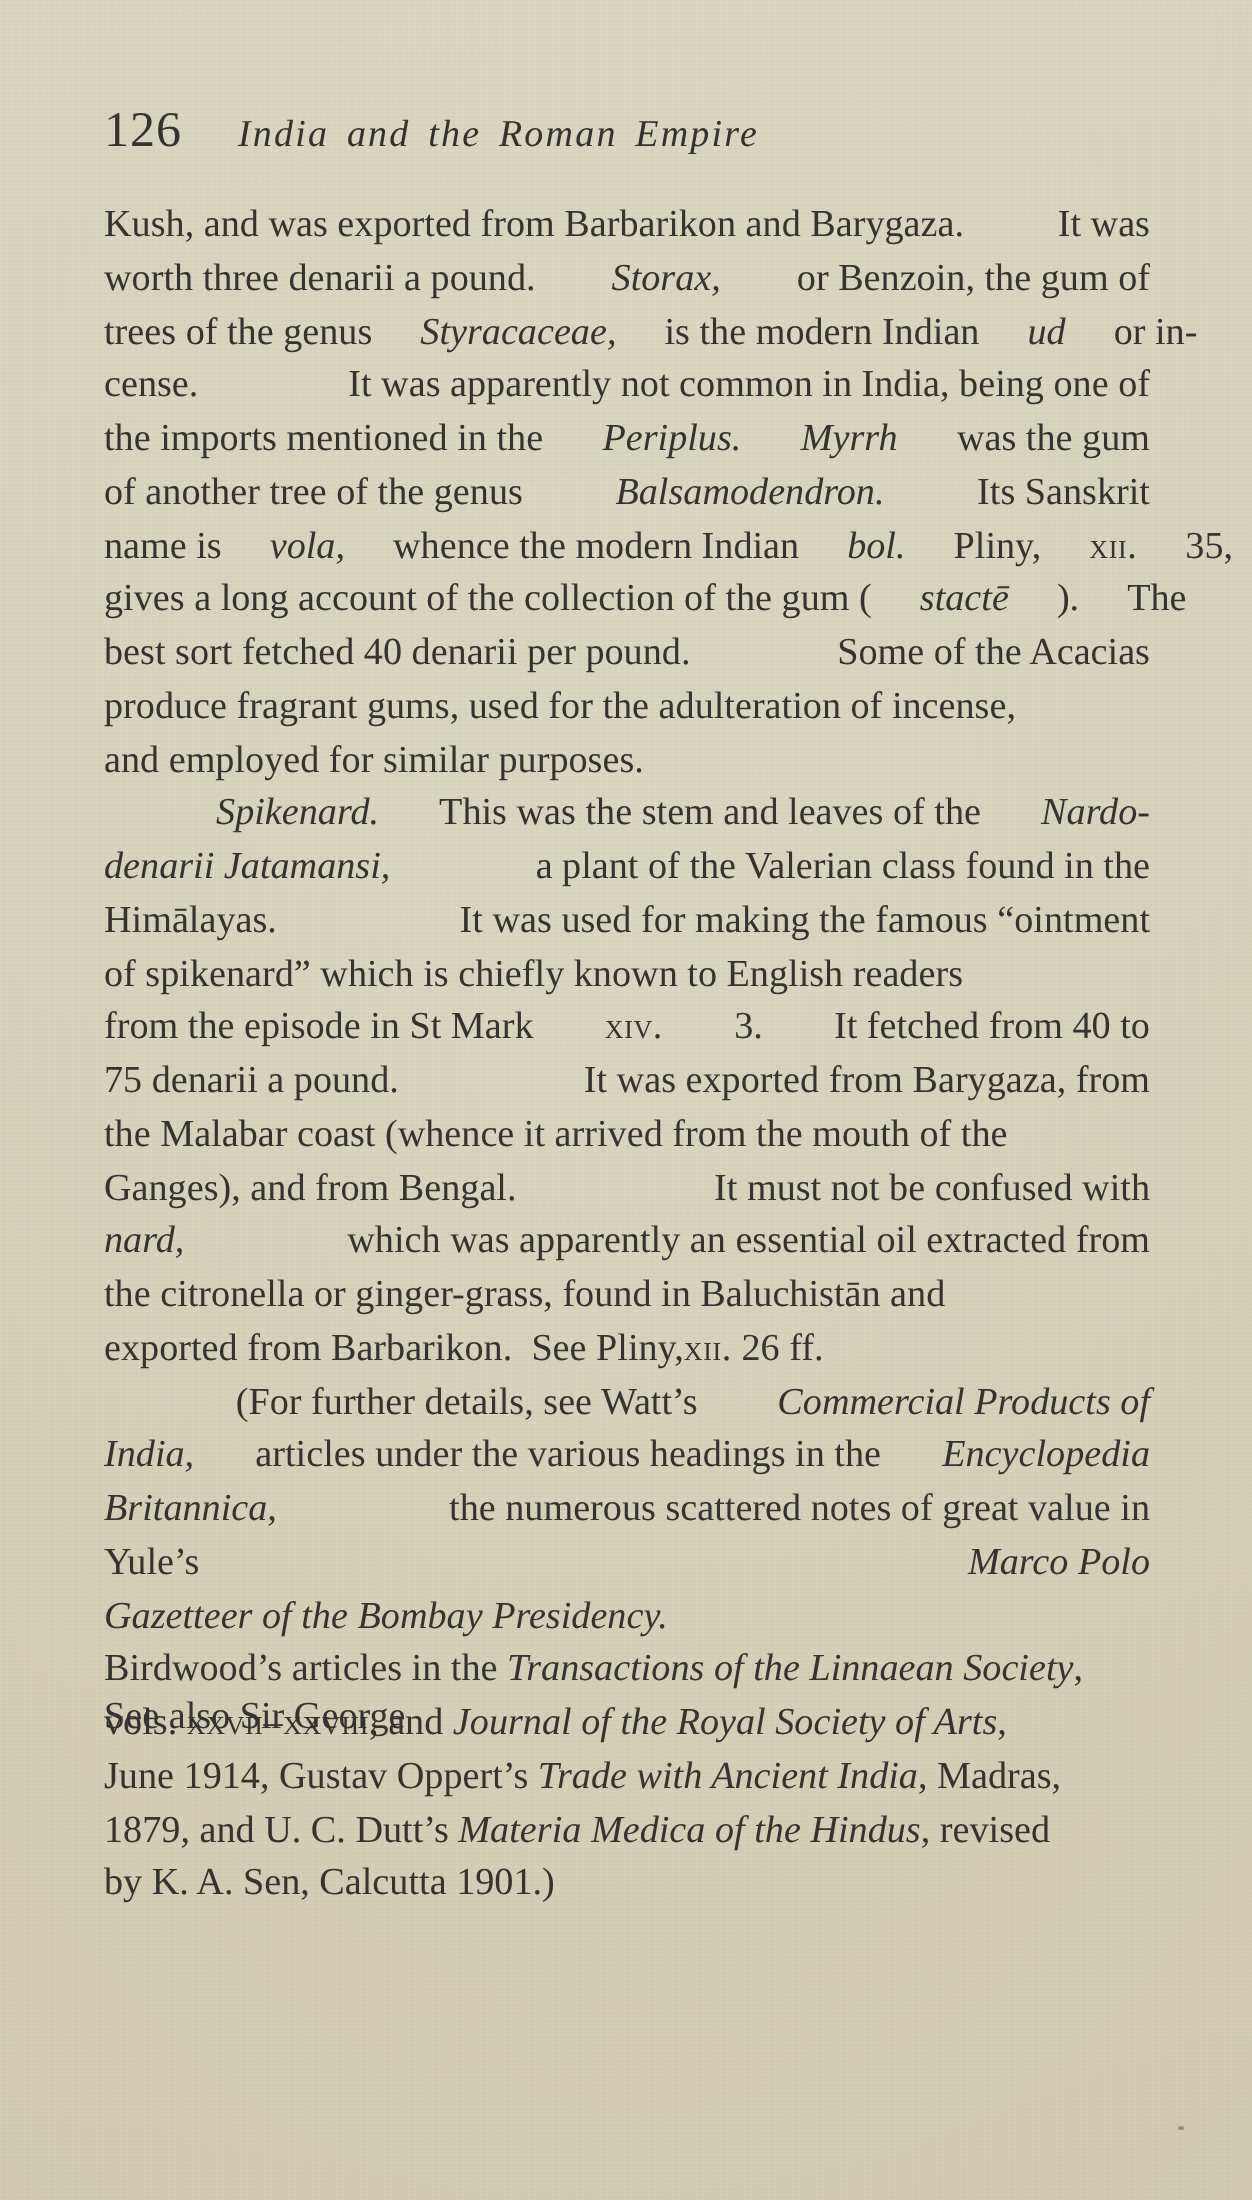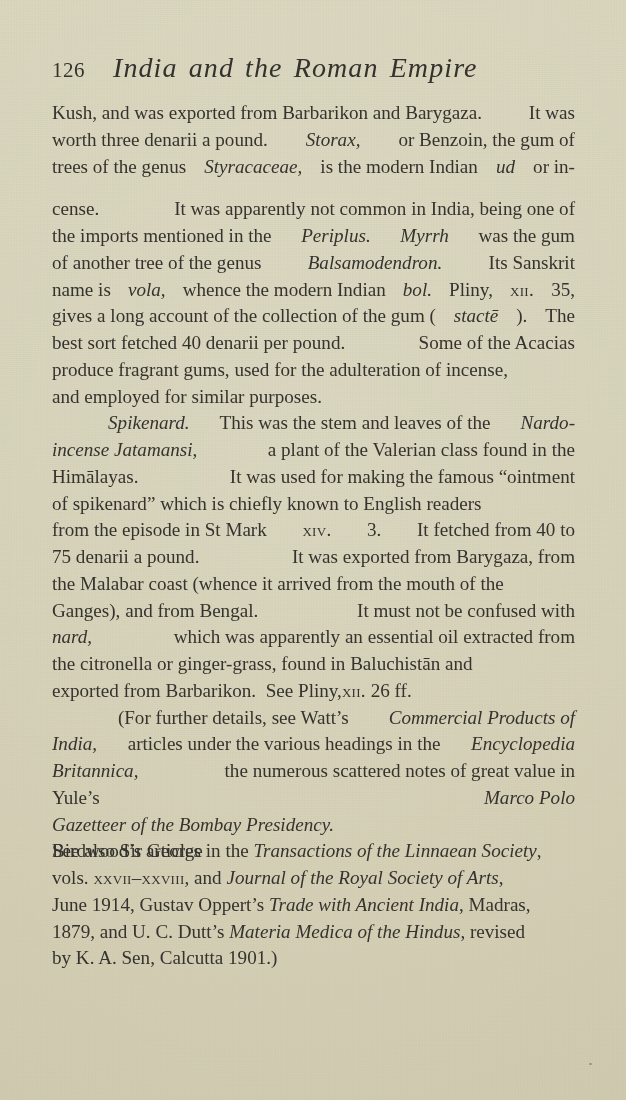--- a/index.html
+++ b/index.html
@@ -54,32 +54,32 @@
     position: absolute;
     left: 52px;
     top: 52px;
     width: 522px;
     height: 34px;
     color: #34322d;
     white-space: nowrap;
   }
   #folio {
     font-family: "Liberation Serif", "DejaVu Serif", serif;
-    font-size: 21px;
+    font-size: 25px;
     letter-spacing: 0.5px;
     color: #35332e;
     display: inline-block;
     vertical-align: baseline;
   }
   #head-title {
     display: inline-block;
     vertical-align: baseline;
     margin-left: 28px;
     font-style: italic;
-    font-size: 28px;
+    font-size: 19px;
     letter-spacing: 1.1px;
     word-spacing: 3px;
     color: #34322d;
   }
 
   
   #textblock {
     position: absolute;
     left: 52px;
     top: 100px;
@@ -94,20 +94,21 @@
   }
   #textblock p {
     margin: 0;
     text-indent: 0;
   }
   
   .ln {
     display: block;
     white-space: nowrap;
     height: 26.75px;
+    gap: 24px;
   }
   .ln.j {
     display: flex;
     justify-content: space-between;
     white-space: nowrap;
   }
   .ln.j > span { white-space: pre; }
   i, .it { font-style: italic; }
   .sc {
     font-variant: small-caps;
@@ -140,21 +141,21 @@
           <span class="it">Storax,</span>
           <span>or Benzoin, the gum of</span>
         </span>
       <span class="ln j" style="width: 523px;">
           <span>trees of the genus</span>
           <span class="it">Styracaceae,</span>
           <span>is the modern Indian</span>
           <span class="it">ud</span>
           <span>or in-</span>
         </span>
-      <span class="ln j" style="width: 523px; margin-top: 16px;">
+      <span class="ln j" style="width: 523px;">
           <span>cense.</span>
           <span>It was apparently not common in India, being one of</span>
         </span>
       <span class="ln j" style="width: 523px;">
           <span>the imports mentioned in the</span>
           <span class="it">Periplus.</span>
           <span class="it">Myrrh</span>
           <span>was the gum</span>
         </span>
       <span class="ln j" style="width: 523px; align-items: center;">
@@ -186,21 +187,21 @@
     </p>
 
     <p class="para">
       <span class="ln j" style="width: 523px;">
           <span class="ind"></span>
           <span class="it">Spikenard.</span>
           <span>This was the stem and leaves of the</span>
           <span class="it">Nardo-</span>
         </span>
       <span class="ln j" style="width: 523px;">
-          <span class="it">incense Jatamansi,</span>
+          <span class="it">denarii Jatamansi,</span>
           <span>a plant of the Valerian class found in the</span>
         </span>
       <span class="ln j" style="width: 523px;">
           <span>Himālayas.</span>
           <span>It was used for making the famous “ointment</span>
         </span>
       <span class="ln j" style="width: 523px;">
           <span>of spikenard” which is chiefly known to English readers</span>
         </span>
       <span class="ln j" style="width: 523px;">

